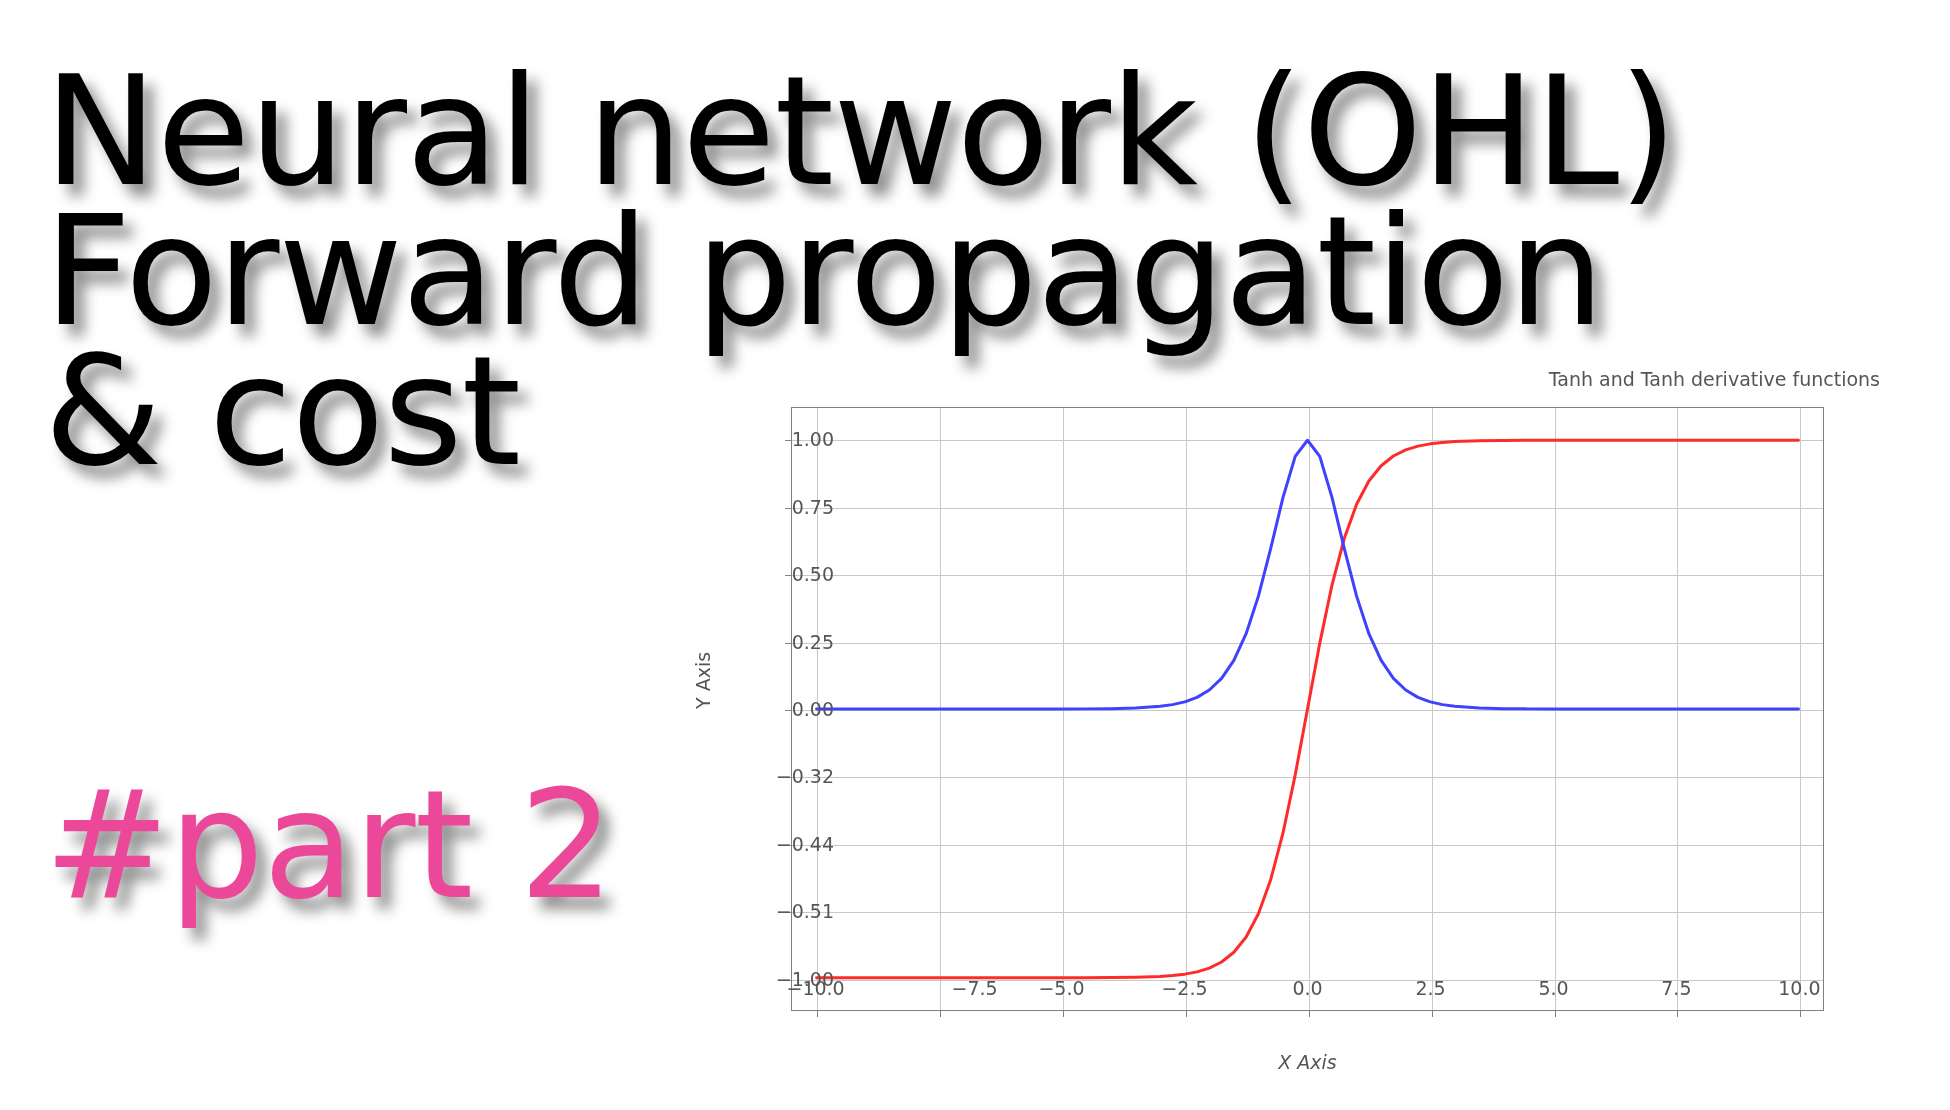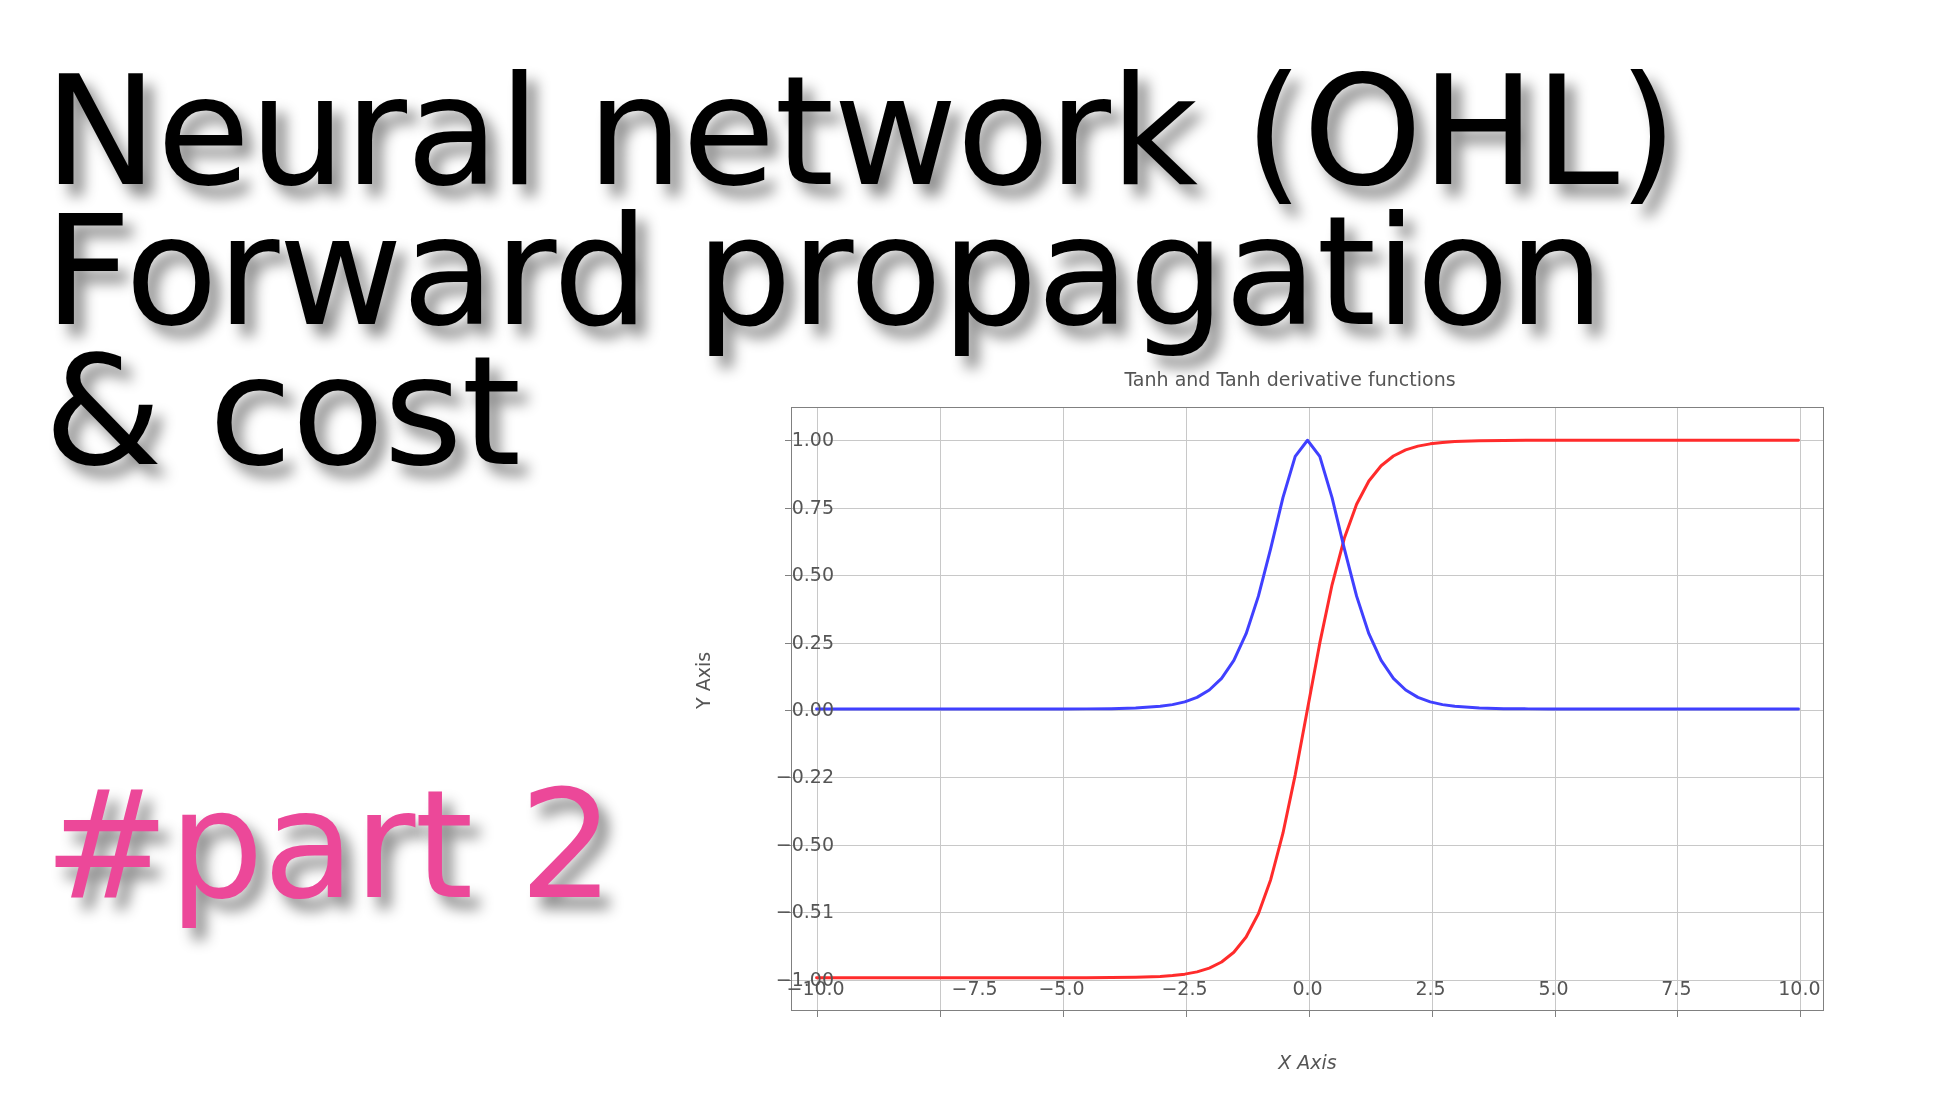--- a/index.html
+++ b/index.html
@@ -58,21 +58,21 @@
     width: 1180px;
     height: 718px;
     background: transparent;
     z-index: 1;
   }
   #chart-title {
     position: absolute;
     left: 0;
     top: 0;
     width: 1180px;
-    text-align: center;
+    text-align: right;
     color: #555555;
     font-size: 19px;
     font-family: "DejaVu Sans", sans-serif;
     white-space: nowrap;
   }
   
   #axes {
     position: absolute;
     left: 91px;      
     top: 39px;       
@@ -227,18 +227,18 @@
       <div class="xtick-label" style="left: 853.5px;">5.0</div>
       <div class="xtick-label" style="left: 976.4px;">7.5</div>
       <div class="xtick-label" style="left: 1099.4px;">10.0</div>
     </div>
   <div id="ytick-layer">
       <div class="ytick-label" style="top: 71.4px;">1.00</div>
       <div class="ytick-label" style="top: 138.8px;">0.75</div>
       <div class="ytick-label" style="top: 206.2px;">0.50</div>
       <div class="ytick-label" style="top: 273.6px;">0.25</div>
       <div class="ytick-label" style="top: 341px; margin-left: 35px;">0.00</div>
-      <div class="ytick-label" style="top: 408.4px;">−0.22</div>
-      <div class="ytick-label" style="top: 475.8px;">−0.50</div>
+      <div class="ytick-label" style="top: 408.4px;">−0.32</div>
+      <div class="ytick-label" style="top: 475.8px;">−0.44</div>
       <div class="ytick-label" style="top: 543.2px;">−0.51</div>
       <div class="ytick-label" style="top: 610.6px;">−1.00</div>
     </div>
 </div>
 
 </body></html>

